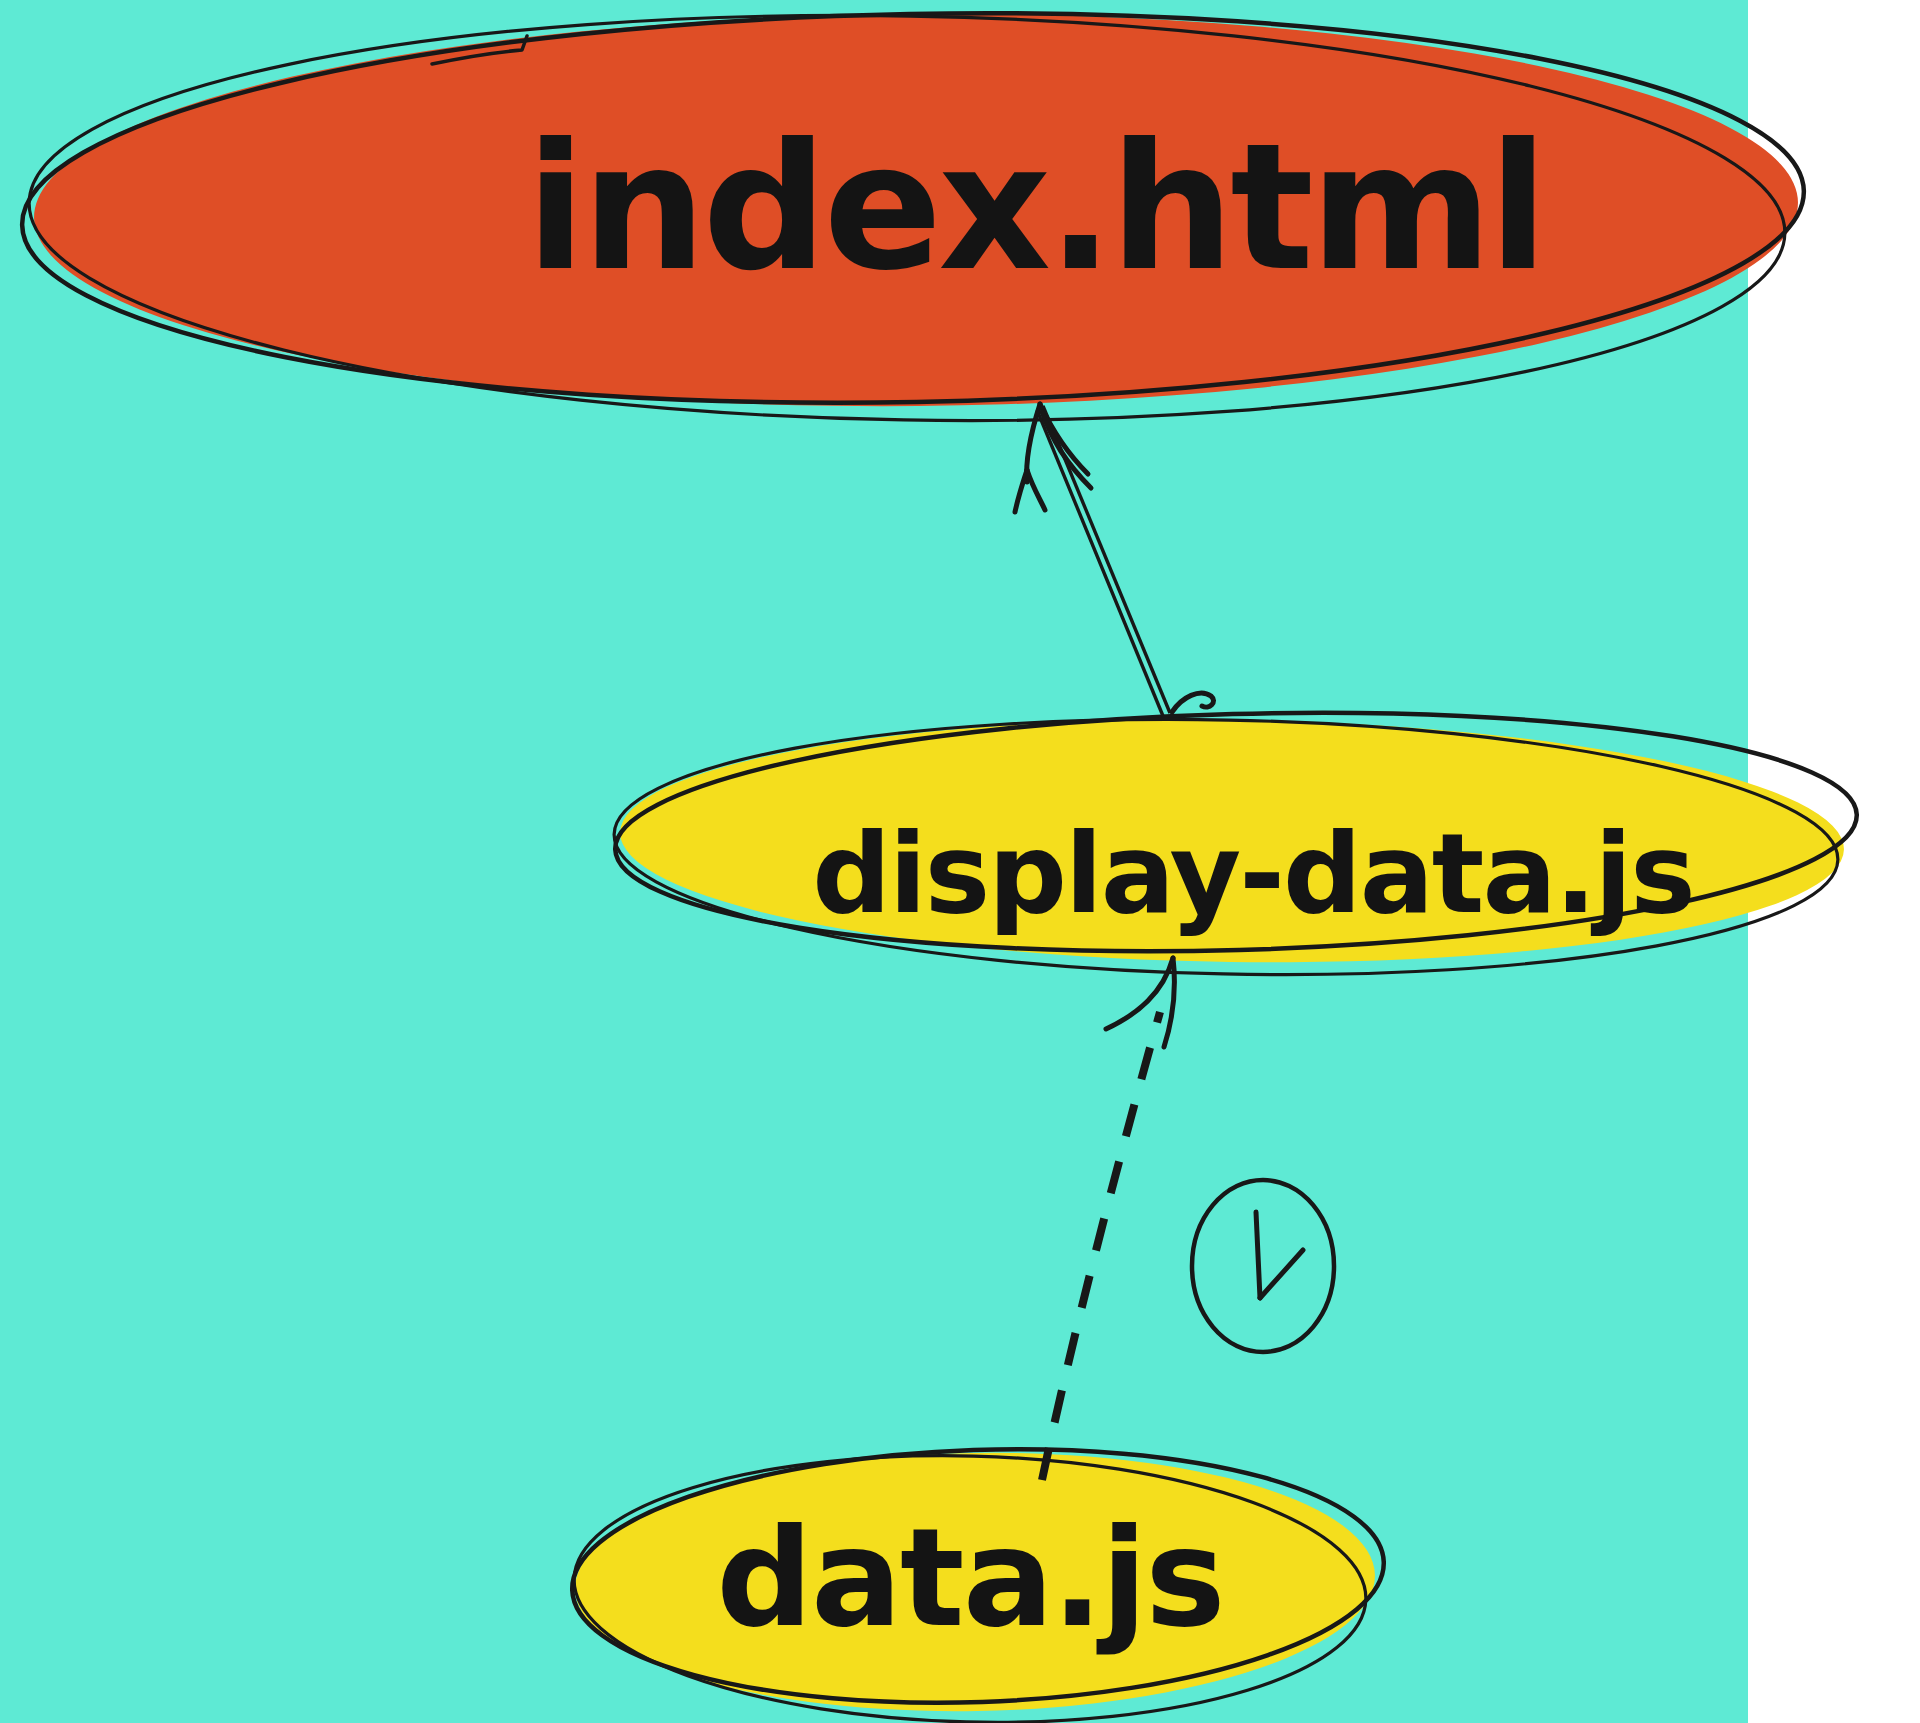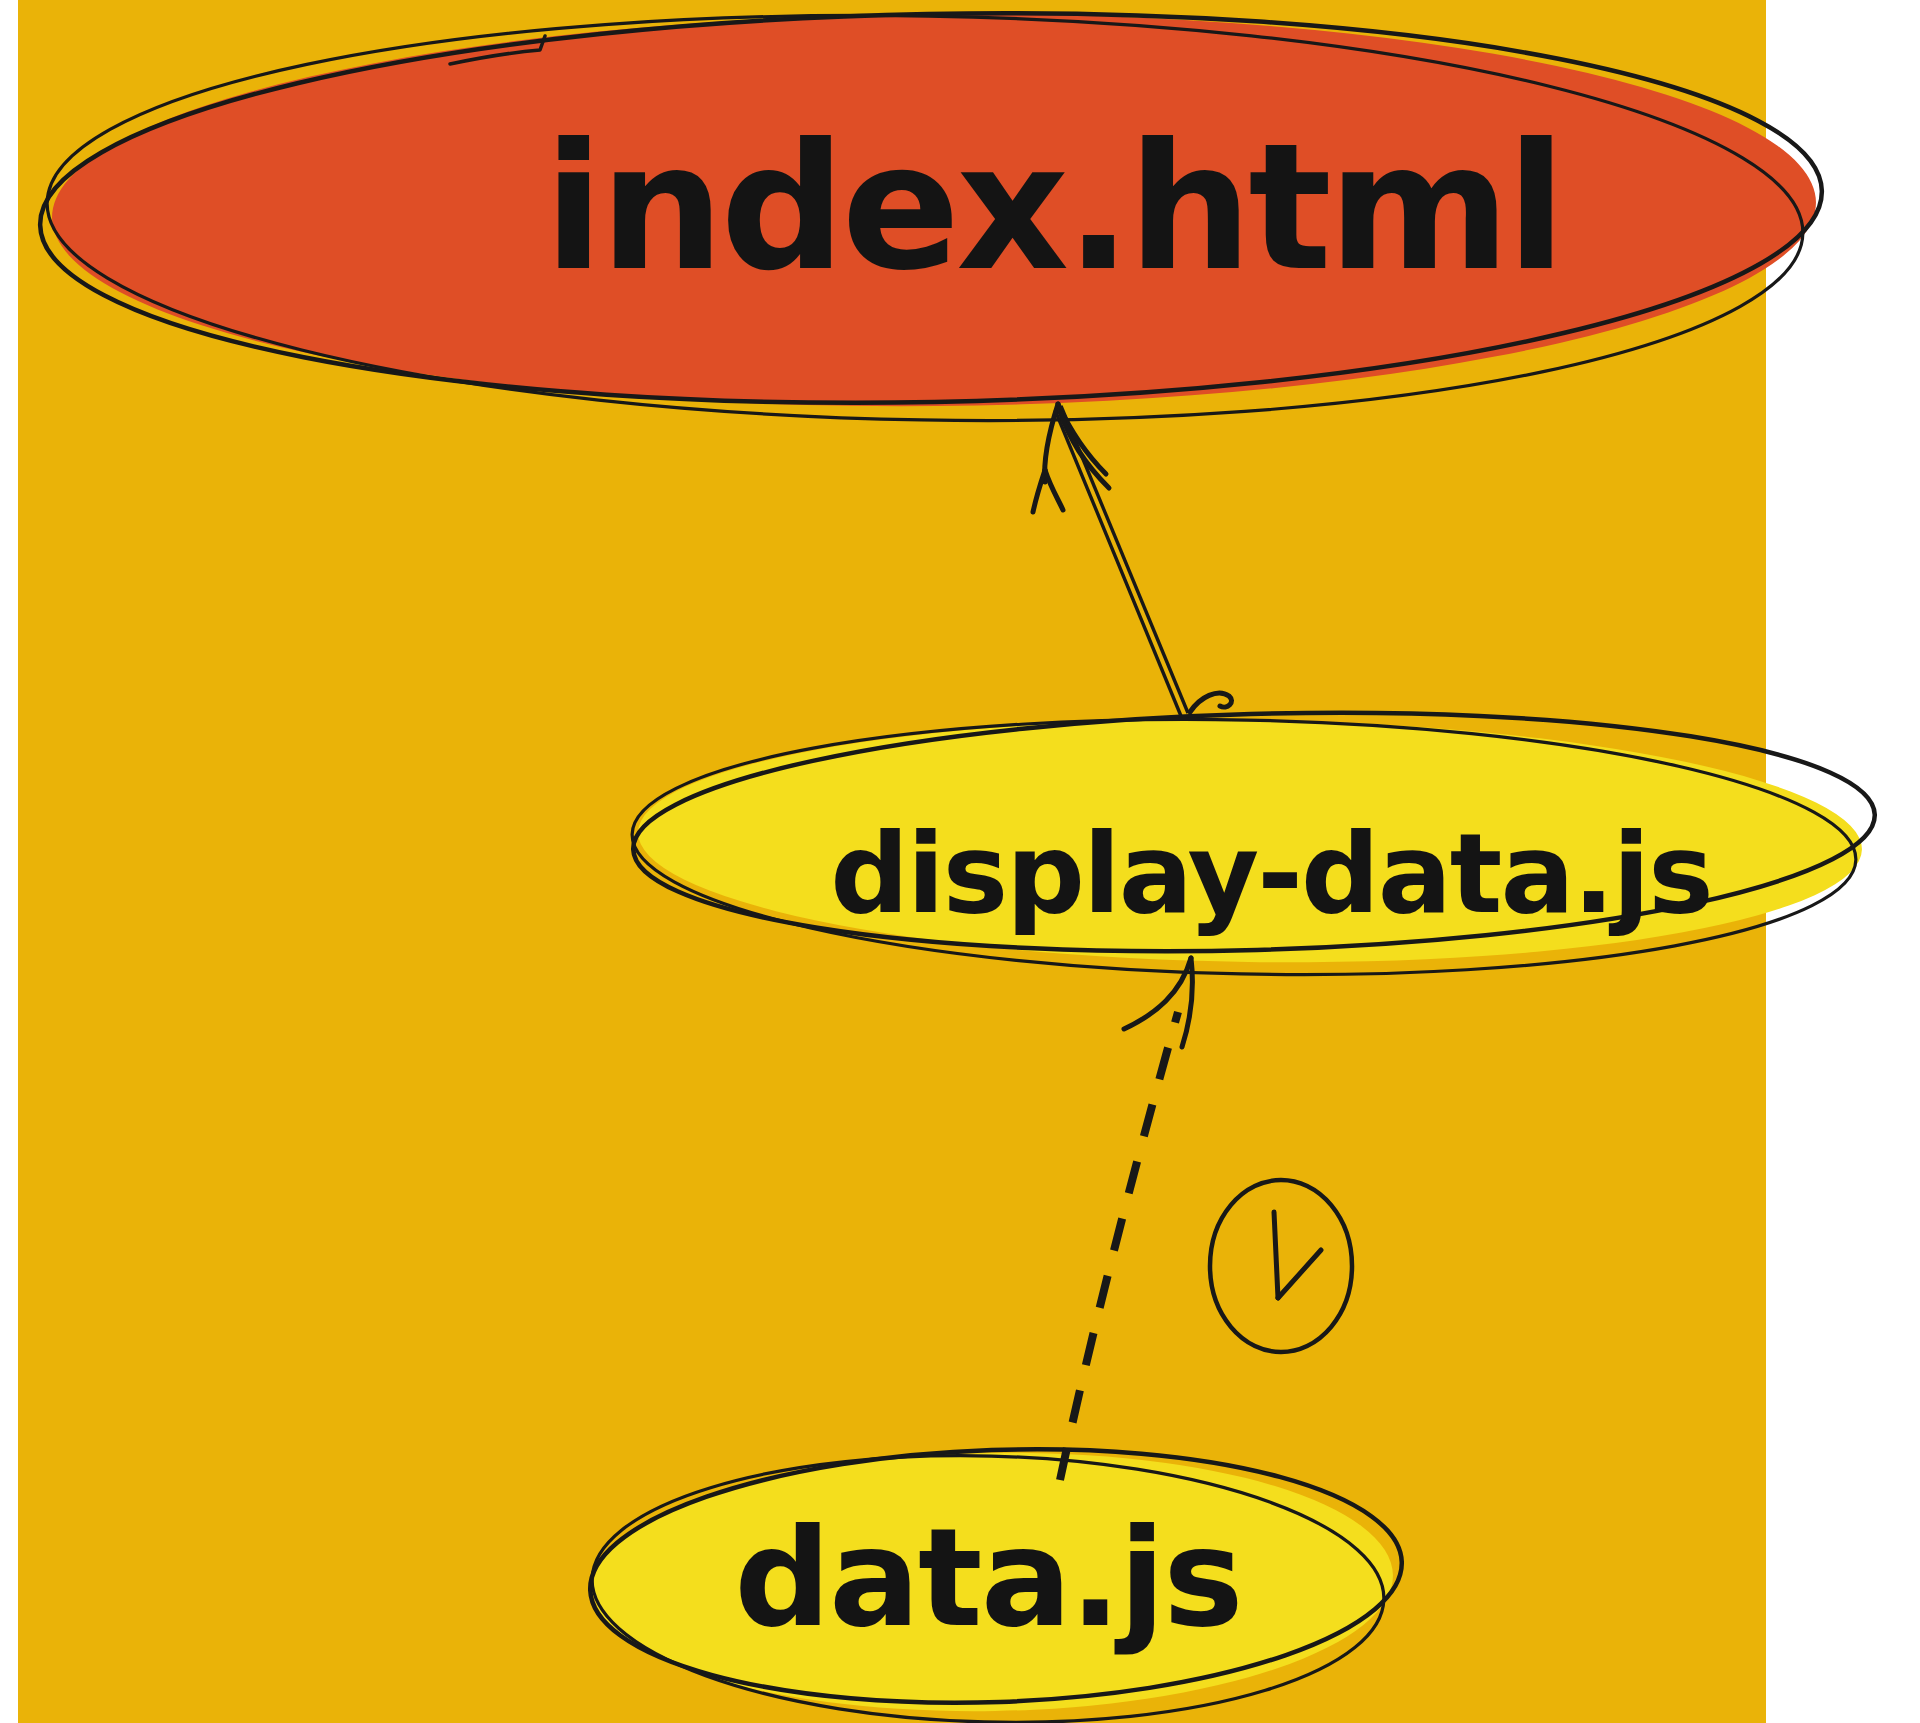--- a/index.html
+++ b/index.html
@@ -7,22 +7,21 @@
     padding: 0;
     background: #ffffff;
     width: 1920px;
     height: 1723px;
     overflow: hidden;
   }
   .canvas-wrap {
     position: relative;
     width: 1748px;
     height: 1723px;
-    background: #eab308;
-    margin-left: 18px;
+    background: #5eead4;
   }
   svg { display: block; }
   .ink {
     fill: none;
     stroke: #181818;
     stroke-linecap: round;
     stroke-linejoin: round;
   }
   .outline1 { stroke-width: 4.5; }
   .outline2 { stroke-width: 3.2; }

